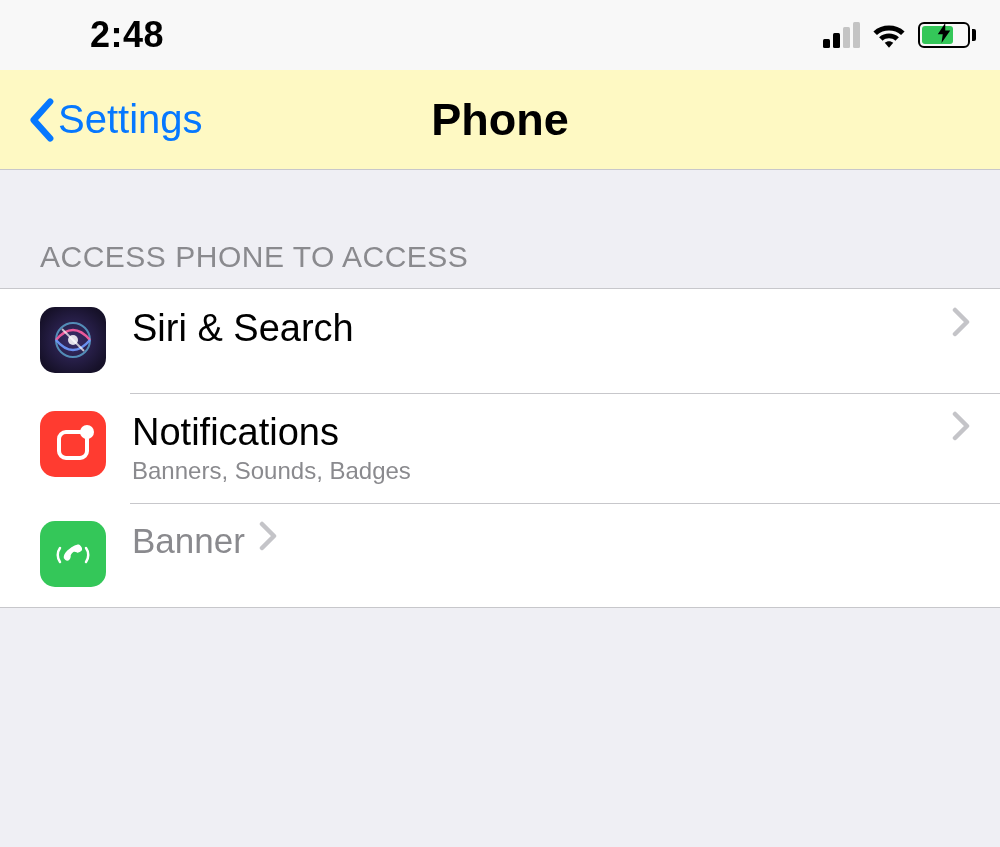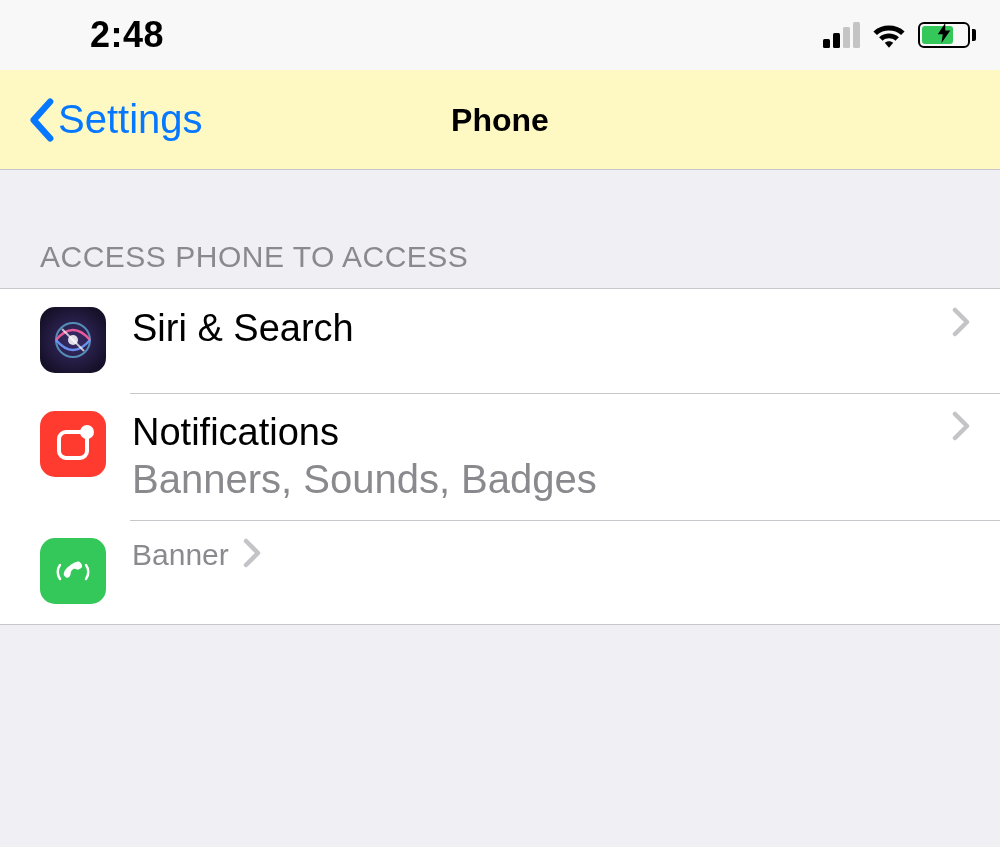--- a/index.html
+++ b/index.html
@@ -53,21 +53,21 @@
     display:flex; align-items:center;
   }
   .back-button{
     display:flex;align-items:center;gap:4px;
     color:#0678ff; font-size:40px; padding-left:28px;
     cursor:pointer;
   }
   .back-chevron svg{display:block;}
   .nav-title{
     position:absolute;left:50%;top:50%;transform:translate(-50%,-50%);
-    font-size:32px;font-weight:600;
+    font-size:45px;font-weight:600;
   }
 
   
   .section-header{
     padding: 70px 40px 14px 40px;
     font-size:30px; color:#8a8a8e; letter-spacing:0.5px;
   }
 
   
   .rows { background:#fff; border-top:1px solid #c7c7cb; border-bottom:1px solid #c7c7cb; }
@@ -81,22 +81,22 @@
     content:""; position:absolute; top:0; left:130px; right:0;
     height:1px; background:#c7c7cb;
   }
   .row-icon{
     width:66px;height:66px;border-radius:15px;
     flex:none; margin-right:26px;
     display:flex;align-items:center;justify-content:center;
   }
   .row-labels{flex:1;min-width:0;}
   .row-title{font-size:38px;line-height:1.15;}
-  .row-sub{font-size:40px;color:#8a8a8e;margin-top:2px;}
-  .row-value{font-size:30px;color:#8a8a8e;margin-right:14px;}
+  .row-sub{font-size:24px;color:#8a8a8e;margin-top:2px;}
+  .row-value{font-size:35px;color:#8a8a8e;margin-right:14px;}
   .chevron{flex:none;}
   .chevron svg{display:block;}
 
   
   .ic-siri{background:radial-gradient(circle at 50% 50%, #3a2e6b 0%, #161129 80%);}
   .ic-notif{background:#ff3b30;}
   .ic-calls{background:#34c759;}
   .ic-announce{background:#ff3b30;}
 </style>
 </head>

